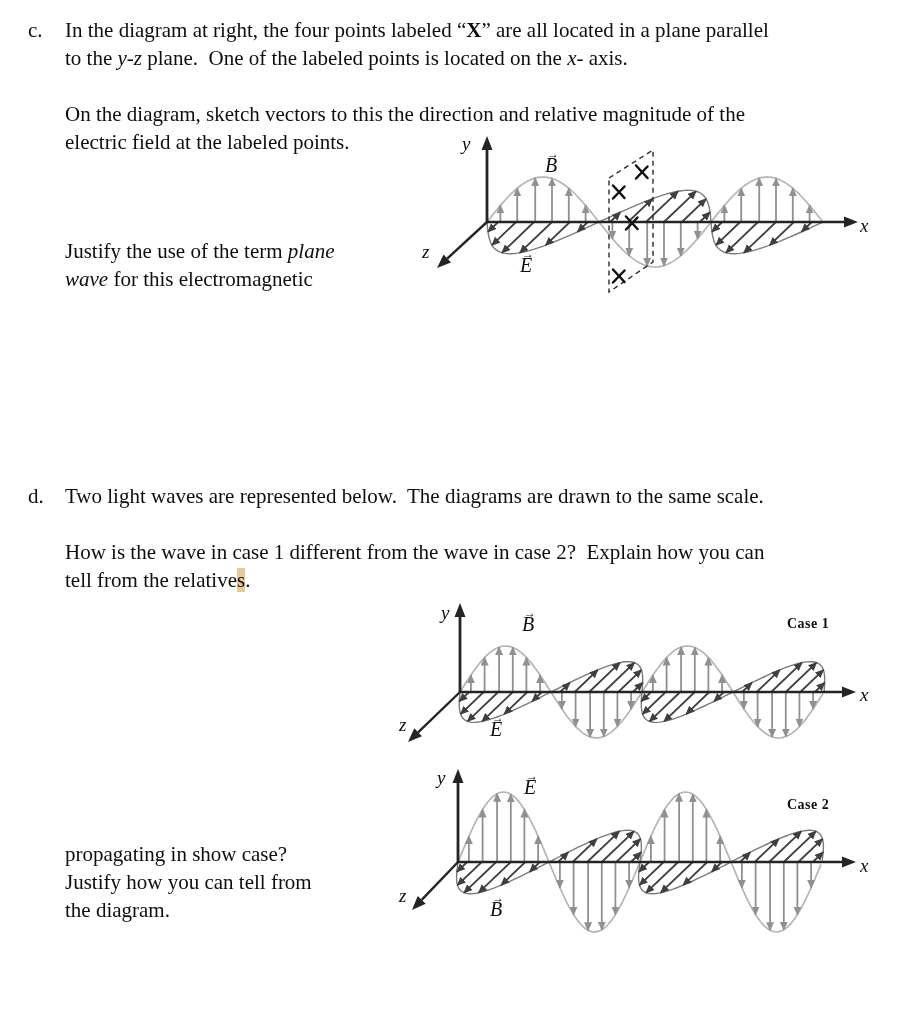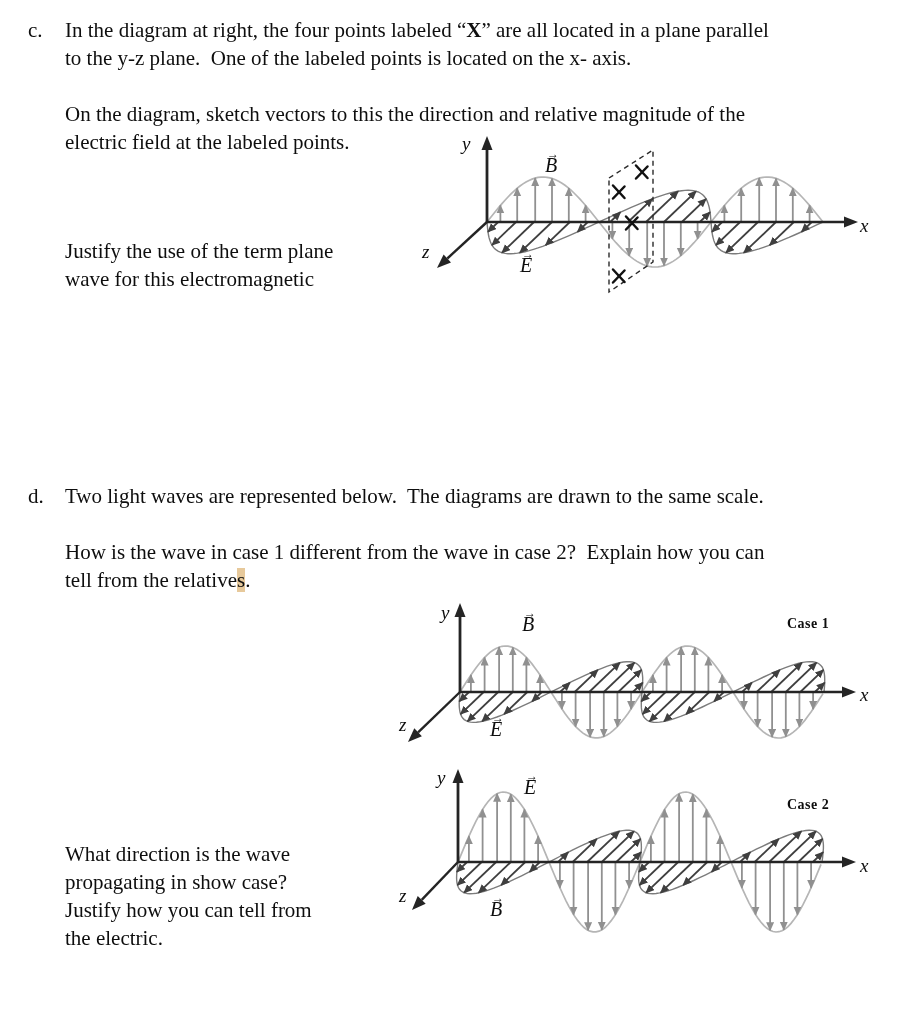--- a/index.html
+++ b/index.html
@@ -4,21 +4,21 @@
 <style>
   html,body{margin:0;padding:0;}
   body{
     width:910px;height:1024px;position:relative;overflow:hidden;
     background:#ffffff;color:#0e0e0e;
     font-family:"Liberation Serif", serif;
     font-size:21px;line-height:28px;
   }
   .abs{position:absolute;}
   .para .tline{white-space:pre;}
-  .it{}
+  .it{font-style:italic;}
   .bd{font-weight:bold;}
   .hl{background:#e7c99b;}
   .marker{position:absolute;}
   .diagram{position:absolute;}
   .diagram svg{position:absolute;left:0;top:0;display:block;}
   .axlbl{position:absolute;font-style:italic;font-size:19px;line-height:19px;}
   .caselbl{position:absolute;font-size:14px;line-height:22px;letter-spacing:0.5px;font-weight:bold;}
   .vec{position:absolute;font-style:italic;font-size:20px;line-height:22px;}
   .vec-arrow{position:absolute;left:2px;top:-11px;font-size:12px;font-style:normal;letter-spacing:0;}
   .vec-letter{position:relative;}
@@ -129,24 +129,23 @@
 
 <div class="marker" style="left:28px;top:482px">d.</div>
 <div class="abs para" style="left:65px;top:482px">
     <div class="tline"><span>Two light waves are represented below.&nbsp; The diagrams are drawn to the same scale.</span></div>
   </div>
 <div class="abs para" style="left:65px;top:538px">
     <div class="tline"><span>How is the wave in case 1 different from the wave in case 2?&nbsp; Explain how you can</span></div>
     <div class="tline"><span>tell from the relative</span><span class="hl">s</span><span>.</span></div>
   </div>
 <div class="abs para" style="left:65px;top:840px">
-    <div class="tline"><span>What direction is the wave</span></div>
     <div class="tline"><span>propagating in show case?</span></div>
     <div class="tline"><span>Justify how you can tell from</span></div>
-    <div class="tline"><span>the electric.</span></div>
+    <div class="tline"><span>the diagram.</span></div>
   </div>
 
 <div class="diagram" style="left:393px;top:597px;width:510px;height:162px">
   <svg id="svg-case1" width="510" height="162" viewBox="0 0 510 162">
       <defs>
         <marker id="svg-case1-m0" markerWidth="10" markerHeight="9" refX="8" refY="4" orient="auto" markerUnits="userSpaceOnUse">
           <path d="M0,0 L9,4 L0,8 Z" fill="#909090"></path>
         </marker>
         <marker id="svg-case1-m1" markerWidth="10" markerHeight="9" refX="8" refY="4" orient="auto" markerUnits="userSpaceOnUse">
           <path d="M0,0 L9,4 L0,8 Z" fill="#3f3f3f"></path>

